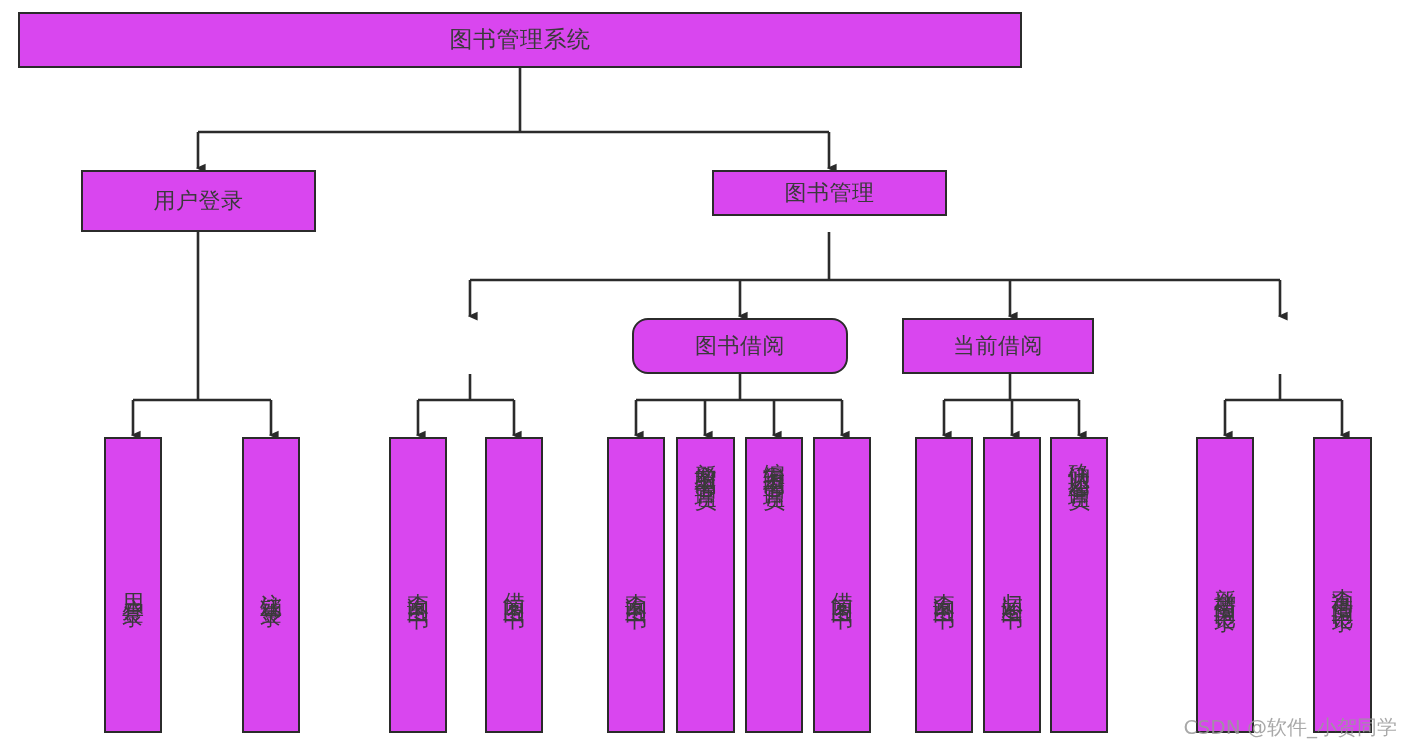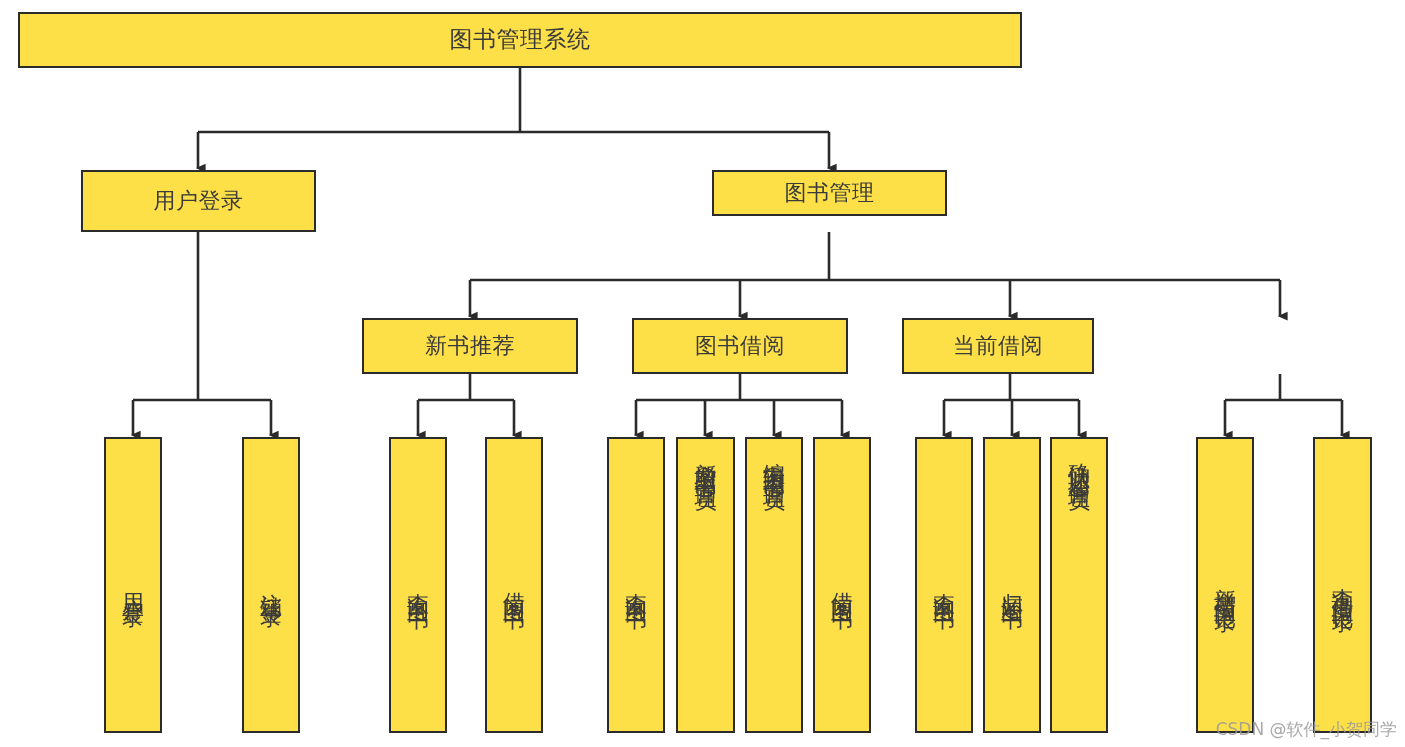--- a/index.html
+++ b/index.html
@@ -22,21 +22,21 @@
     position: absolute;
     left: 0;
     top: 0;
     width: 1405px;
     height: 747px;
   }
   .node {
     position: absolute;
     box-sizing: border-box;
     border: 2px solid #2b2b2b;
-    background: #fde047;
+    background: #d946ef;
     display: flex;
     align-items: center;
     justify-content: center;
     z-index: 2;
   }
   .node-label {
     color: #3a3a3a;
     line-height: 1.12;
     letter-spacing: 0.5px;
     white-space: nowrap;
@@ -63,21 +63,21 @@
     letter-spacing: 4px;
   }
   .node.vertical.centered {
     align-items: center;
     padding-top: 0;
   }
   #watermark {
     position: absolute;
     right: 8px;
     bottom: 6px;
-    font-size: 17px;
+    font-size: 20px;
     color: #9a9a9a;
     opacity: 0.85;
     z-index: 5;
     white-space: nowrap;
     font-family: "DejaVu Sans", "Liberation Sans", sans-serif;
     margin-left: 47px;
   }
 </style>
 </head>
 <body>
@@ -141,24 +141,21 @@
     <span class="node-label">图书管理系统</span>
   </div>
 
   <div class="node horizontal" style="left:81px; top:170px; width:235px; height:62px;">
     <span class="node-label">用户登录</span>
   </div>
   <div class="node horizontal" style="left:712px; top:170px; width:235px; height:46px;">
     <span class="node-label">图书管理</span>
   </div>
 
-  <div class="node horizontal" style="left:362px; top:318px; width:216px; height:56px;">
-    <span class="node-label">新书推荐</span>
-  </div>
-  <div class="node horizontal" style="left:632px; top:318px; width:216px; height:56px;">
+  <div class="node horizontal" style="left:632px; top:318px; width:216px; height:56px;border-radius:16px;">
     <span class="node-label">图书借阅</span>
   </div>
   <div class="node horizontal" style="left:902px; top:318px; width:192px; height:56px;">
     <span class="node-label">当前借阅</span>
   </div>
 
   <div class="node vertical centered" style="left:104px; top:437px; width:58px; height:296px;">
     <span class="node-label">用户登录</span>
   </div>
   <div class="node vertical centered" style="left:242px; top:437px; width:58px; height:296px;">

